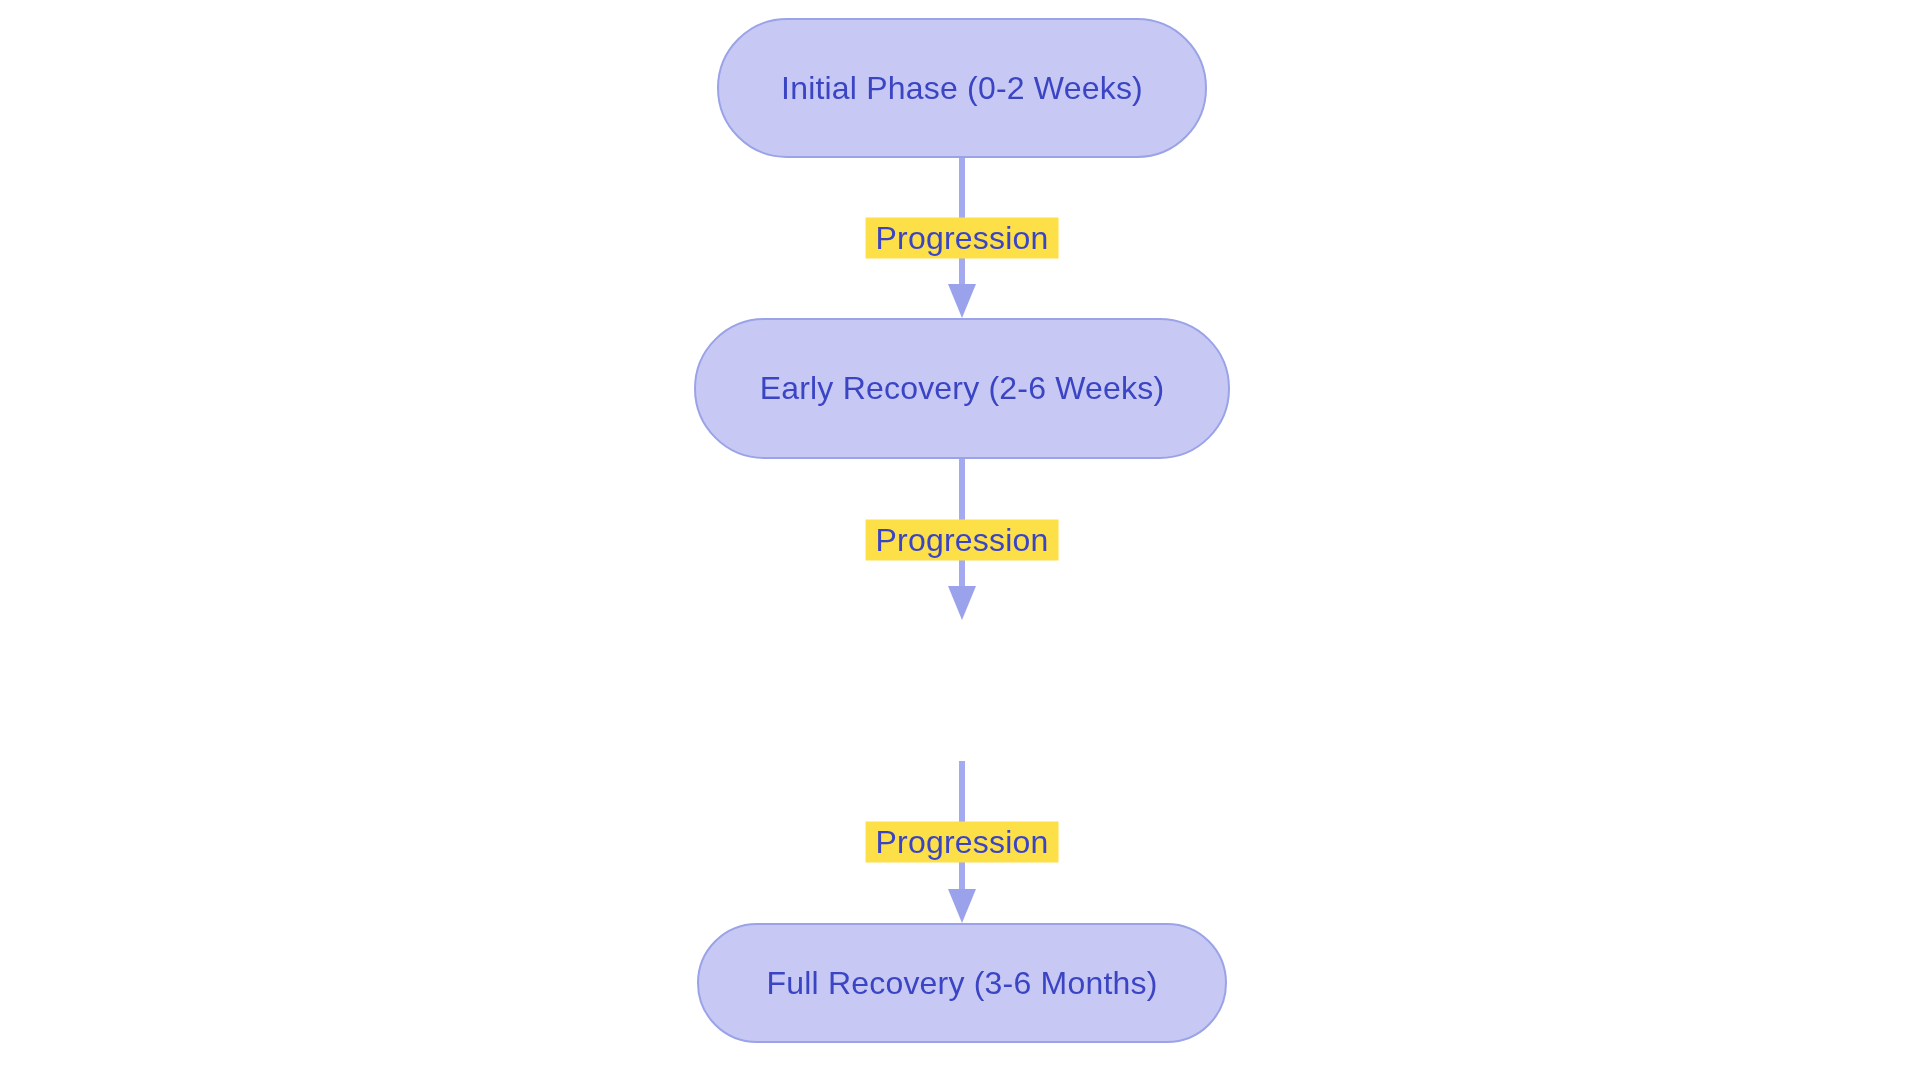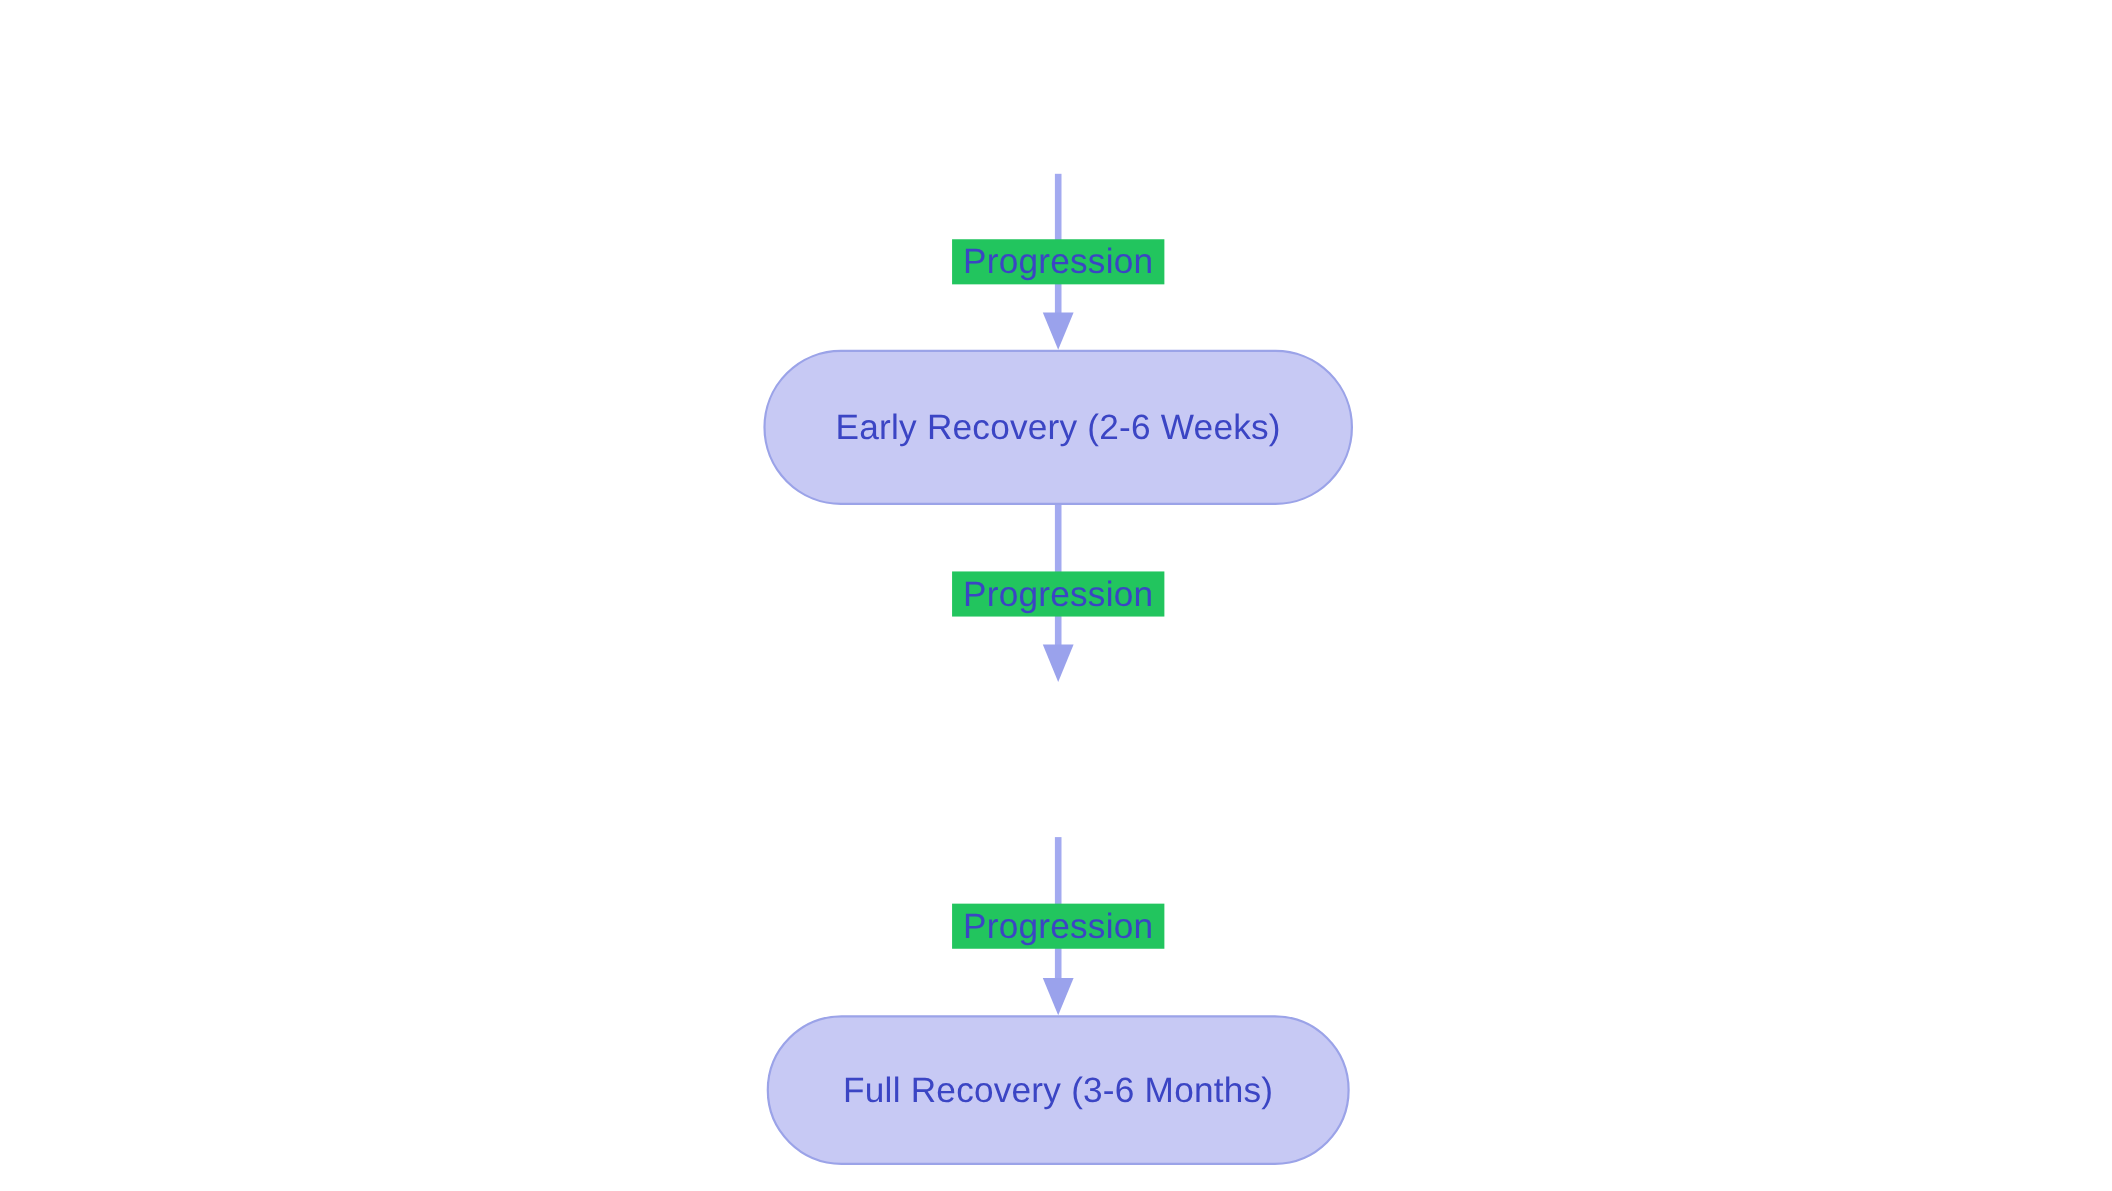--- a/index.html
+++ b/index.html
@@ -27,21 +27,21 @@
     align-items: center;
     justify-content: center;
     color: #3b45c4;
     font-size: 32px;
     letter-spacing: 0.2px;
     white-space: nowrap;
   }
   .node-1 { left: 717px; top: 18px;  width: 490px; height: 140px; }
   .node-2 { left: 694px; top: 318px; width: 536px; height: 141px; text-align: center; }
   .node-3 { left: 626px; top: 620px; width: 672px; height: 141px; }
-  .node-4 { left: 697px; top: 923px; width: 530px; height: 136px; }
+  .node-4 { left: 697px; top: 923px; width: 530px; height: 120px; }
 
   .edge {
     position: absolute;
     left: 0;
     width: 1920px;
   }
   .edge-1 { top: 158px; height: 160px; }
   .edge-2 { top: 459px; height: 161px; }
   .edge-3 { top: 761px; height: 162px; }
 
@@ -61,34 +61,37 @@
     height: 0;
     border-left: 14px solid transparent;
     border-right: 14px solid transparent;
     border-top: 34px solid #9aa2ec;
   }
   .edge-label {
     position: absolute;
     left: 962px;
     top: 50%;
     transform: translate(-50%, -50%);
-    background: #22c55e;
+    background: #fde047;
     padding: 2px 10px;
     color: #3b45c4;
     font-size: 32px;
     letter-spacing: 0.2px;
     white-space: nowrap;
     text-align: center;
   }
 </style>
 </head>
 <body>
 
 <div class="diagram">
 
+  <div class="node node-1">
+    <span>Initial Phase (0-2 Weeks)</span>
+  </div>
 
   <div class="edge edge-1">
     <div class="edge-line"></div>
     <div class="arrowhead"></div>
     <div class="edge-label">Progression</div>
   </div>
 
   <div class="node node-2">
     <span>Early Recovery (2-6 Weeks)</span>
   </div>

